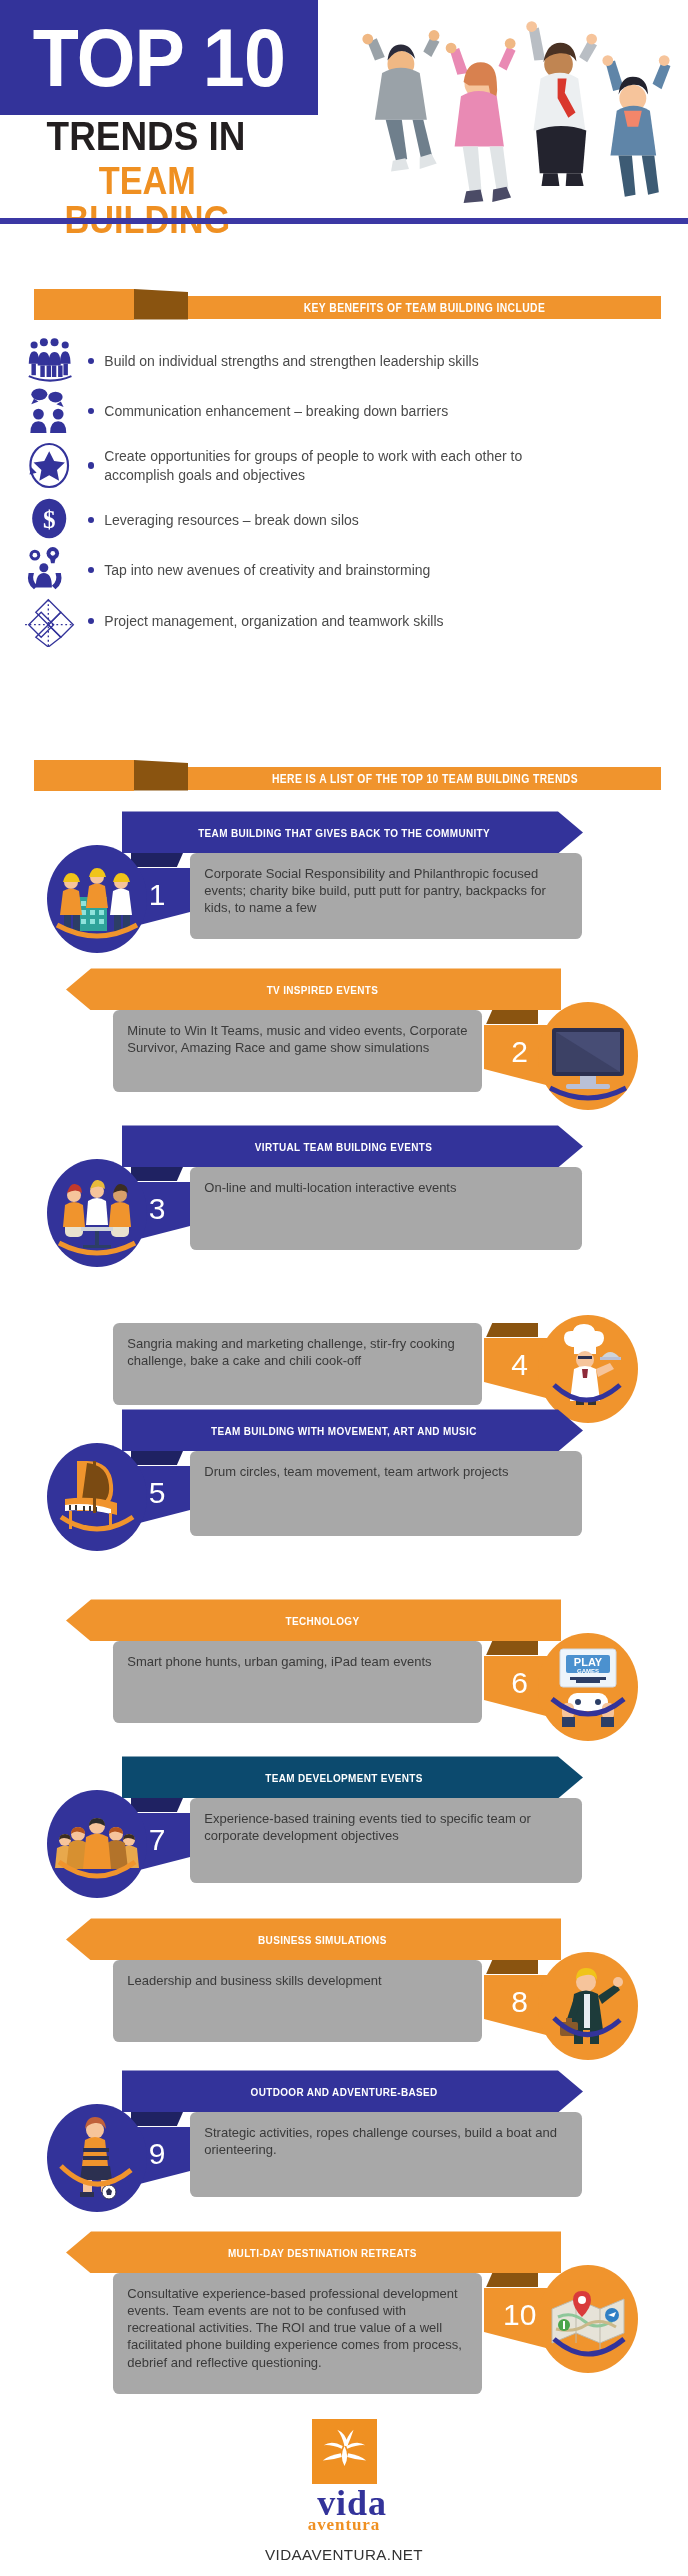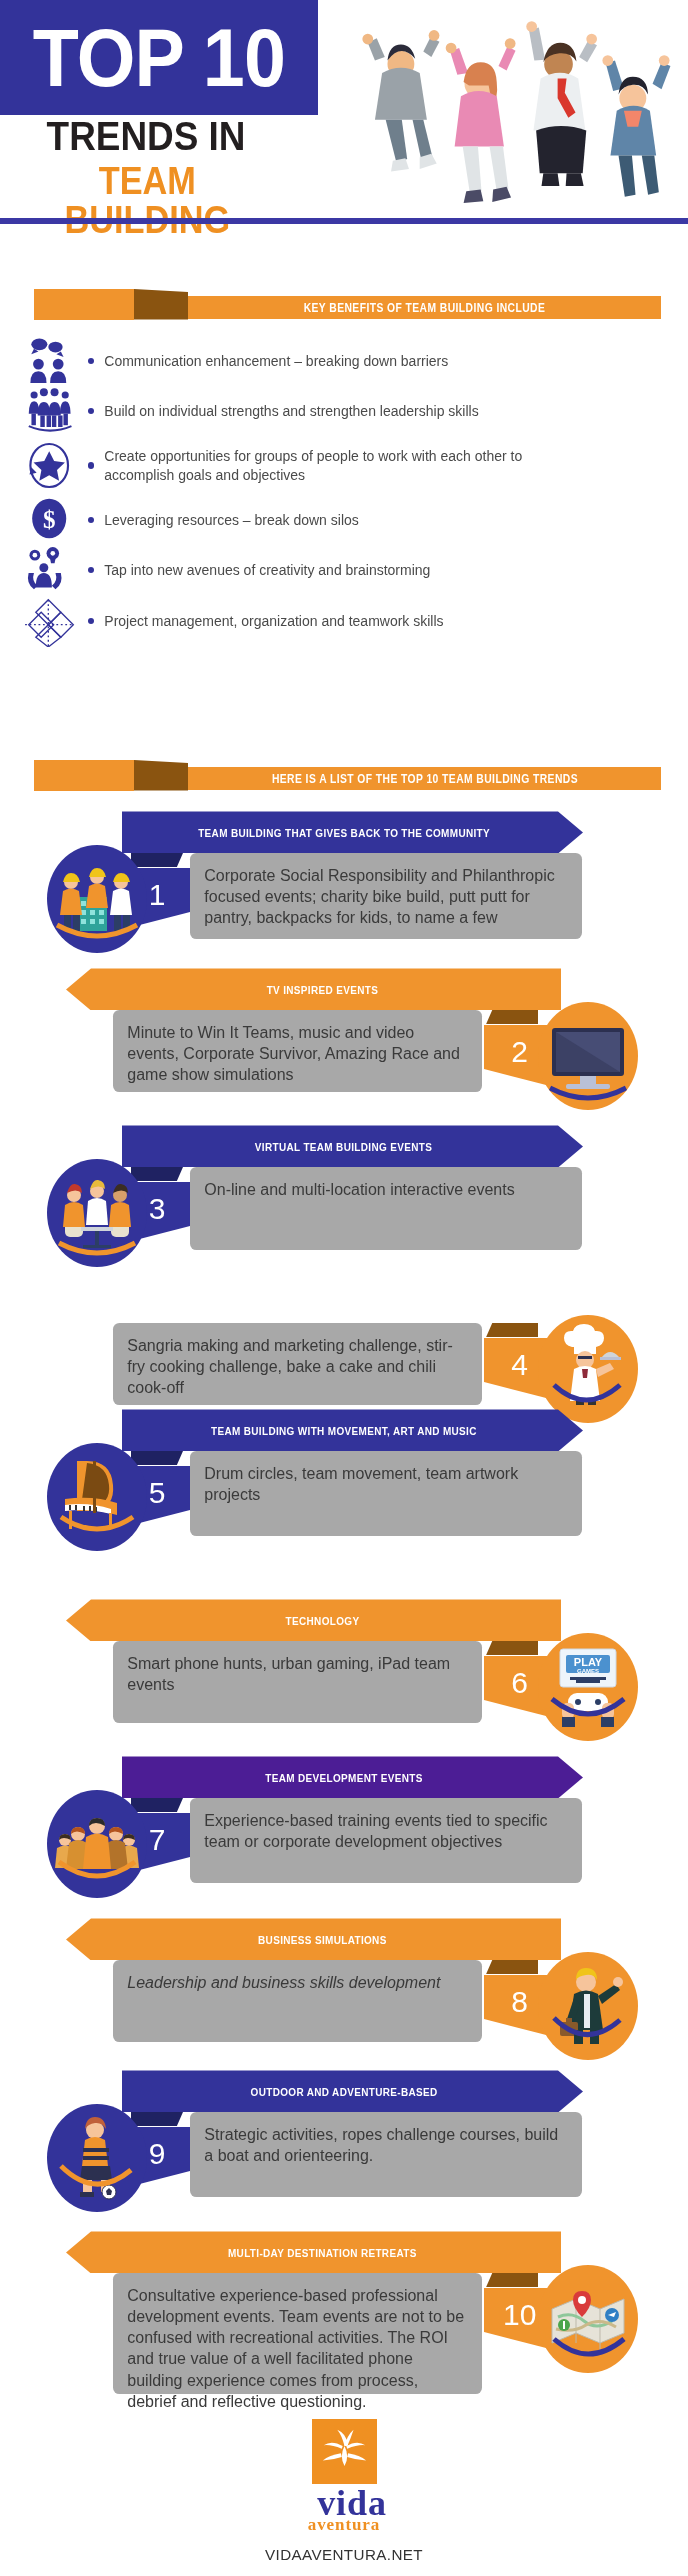--- a/index.html
+++ b/index.html
@@ -88,21 +88,21 @@
   }
   .t-arrow span {
     color:#ffffff; font-size:11.6px; font-weight:bold; letter-spacing:0.4px;
     transform: scaleX(0.86); transform-origin:center; white-space:nowrap;
   }
   .t-arrow.right span { padding-right:20px; }
   .t-arrow.left span { padding-left:20px; }
 
   .t-desc {
     position:absolute; background:#a8a8a8; border-radius:6.3px;
-    color:#3a3a3a; font-size:16px; line-height:1.33;
+    color:#3a3a3a; font-size:13px; line-height:1.33;
     padding:11.6px 13.4px 11.6px 14.3px;
   }
   .t-numbox {
     position:absolute; display:flex; align-items:center; justify-content:center;
     color:#ffffff; font-size:30px; font-weight:normal;
   }
   .t-numfold { position:absolute; }
   .t-circle {
     position:absolute; border-radius:50%;
     overflow:hidden;
@@ -193,37 +193,20 @@
   <div class="banner-wrap">
     <div class="banner-tail"></div>
     <div class="banner-fold"></div>
     <div class="banner-main">
       <span>KEY BENEFITS OF TEAM BUILDING INCLUDE</span>
     </div>
   </div>
 </div>
 
 <div class="benefits" style="top:336px;">
-
-  <div class="benefit-row" style="height:50px;">
-    <div class="benefit-icon">
-      <svg width="52" height="47" viewBox="0 0 58 52" xmlns="http://www.w3.org/2000/svg" aria-hidden="true">
-        <ellipse cx="16" cy="8" rx="9" ry="6.5" fill="#33339a"></ellipse>
-          <path d="M10 13 l-3 6 l8 -3z" fill="#33339a"></path>
-        <ellipse cx="34" cy="11" rx="8" ry="6" fill="#33339a"></ellipse>
-          <path d="M40 16 l3 6 l-8 -3z" fill="#33339a"></path>
-        <circle cx="15" cy="30" r="6" fill="#33339a"></circle>
-          <path d="M6 51 q0 -13 9 -13 q9 0 9 13z" fill="#33339a"></path>
-        <circle cx="37" cy="30" r="6" fill="#33339a"></circle>
-          <path d="M28 51 q0 -13 9 -13 q9 0 9 13z" fill="#33339a"></path>
-      </svg>
-    </div>
-    <div class="benefit-bullet"></div>
-    <div class="benefit-text">Communication enhancement – breaking down barriers</div>
-  </div>
 
   <div class="benefit-row" style="height:50px;">
     <div class="benefit-icon">
       <svg width="52" height="48" viewBox="0 0 58 54" xmlns="http://www.w3.org/2000/svg" aria-hidden="true">
         <g fill="#33339a">
           <circle cx="10" cy="9" r="4"></circle>
             <path d="M4 30 q0 -14 6 -14 q6 0 6 14z"></path>
           <circle cx="21" cy="6" r="4.5"></circle>
             <path d="M14 32 q0 -15 7 -15 q7 0 7 15z"></path>
           <circle cx="33" cy="6" r="4.5"></circle>
@@ -237,20 +220,37 @@
           <rect x="37" y="32" width="5" height="13"></rect>
             <rect x="43" y="30" width="5" height="13"></rect>
         </g>
         <path d="M4 44 q24 10 48 0" stroke="#33339a" stroke-width="2.4" fill="none"></path>
       </svg>
     </div>
     <div class="benefit-bullet"></div>
     <div class="benefit-text">Build on individual strengths and strengthen leadership skills</div>
   </div>
 
+  <div class="benefit-row" style="height:50px;">
+    <div class="benefit-icon">
+      <svg width="52" height="47" viewBox="0 0 58 52" xmlns="http://www.w3.org/2000/svg" aria-hidden="true">
+        <ellipse cx="16" cy="8" rx="9" ry="6.5" fill="#33339a"></ellipse>
+          <path d="M10 13 l-3 6 l8 -3z" fill="#33339a"></path>
+        <ellipse cx="34" cy="11" rx="8" ry="6" fill="#33339a"></ellipse>
+          <path d="M40 16 l3 6 l-8 -3z" fill="#33339a"></path>
+        <circle cx="15" cy="30" r="6" fill="#33339a"></circle>
+          <path d="M6 51 q0 -13 9 -13 q9 0 9 13z" fill="#33339a"></path>
+        <circle cx="37" cy="30" r="6" fill="#33339a"></circle>
+          <path d="M28 51 q0 -13 9 -13 q9 0 9 13z" fill="#33339a"></path>
+      </svg>
+    </div>
+    <div class="benefit-bullet"></div>
+    <div class="benefit-text">Communication enhancement – breaking down barriers</div>
+  </div>
+
   <div class="benefit-row" style="height:59px;">
     <div class="benefit-icon">
       <svg width="52" height="47" viewBox="0 0 58 52" xmlns="http://www.w3.org/2000/svg" aria-hidden="true">
         <ellipse cx="27" cy="26" rx="21" ry="24" fill="none" stroke="#33339a" stroke-width="2.4"></ellipse>
         <path d="M27 10 l5.5 11 12 1.6 -8.8 8.3 2.3 12 -11 -5.9 -11 5.9 2.3 -12 -8.8 -8.3 12 -1.6z" fill="#33339a"></path>
         <path d="M7 28 l-2 8 l8 -2z" fill="#33339a"></path>
       </svg>
     </div>
     <div class="benefit-bullet"></div>
     <div class="benefit-text">Create opportunities for groups of people to work with each other to accomplish goals and objectives</div>
@@ -480,21 +480,21 @@
     <circle cx="40" cy="65" r="3" fill="#2c3e66"></circle>
           <circle cx="60" cy="65" r="3" fill="#2c3e66"></circle>
     <rect x="24" y="66" width="12" height="16" rx="5" fill="#f6c49b"></rect>
     <rect x="64" y="66" width="12" height="16" rx="5" fill="#f6c49b"></rect>
     <rect x="24" y="80" width="13" height="10" fill="#2c3e66"></rect>
           <rect x="63" y="80" width="13" height="10" fill="#2c3e66"></rect>
     <path d="M14 62 q36 30 72 0" stroke="#33339a" stroke-width="5" fill="none"></path>
         </svg></div>
     </div>
     <div class="trend" style="position: absolute; top: 945px; left: 0px; width: 688px; height: 139px;">
-      <div class="t-arrow right" style="left: 122px; top: 5.4px; width: 461px; background: #4c1d95;">
+      <div class="t-arrow right" style="left: 122px; top: 5.4px; width: 461px; background: #0c4a6e;">
         <span>TEAM DEVELOPMENT EVENTS</span>
       </div>
       <div class="t-desc" style="left: 190px; top: 47px; width: 392px; height: 85px; background: rgb(168, 168, 168);">Experience-based training events tied to specific team or corporate development objectives</div>
       <div class="t-numfold" style="left: 131px; top: 47px; width: 52px; height: 14.3px; background: rgb(31, 34, 98); clip-path: polygon(0px 0px, 100% 0px, 88% 100%, 0px 100%);"></div>
       <div class="t-numbox" style="left: 124px; top: 62px; width: 66px; height: 61px; background: rgb(51, 51, 154); clip-path: polygon(0px 0px, 100% 0px, 100% 72%, 0px 100%);">
         <span style="display: block; padding-bottom: 7.2px; padding-left: 0px;">7</span>
       </div>
       <div class="t-circle" style="left: 47px; top: 39px; width: 100px; height: 108px; background: rgb(51, 51, 154);"><svg width="100" height="108" viewBox="0 0 100 100">
     <g>
             <circle cx="18" cy="46" r="6" fill="#f6c49b"></circle>
@@ -521,21 +521,21 @@
             <path d="M50 24 q-8 0 -8 8 q6 -6 16 0 q0 -8 -8 -8z" fill="#2b2b2b"></path>
             <path d="M39 43 q11 -7 22 0 l3 32 l-28 0z" fill="#f0942d"></path>
           </g>
     <path d="M12 68 q38 28 76 0" stroke="#f0942d" stroke-width="5" fill="none"></path>
         </svg></div>
     </div>
     <div class="trend" style="position: absolute; top: 1107px; left: 0px; width: 688px; height: 136px;">
       <div class="t-arrow left" style="left: 66px; top: 5.4px; width: 495px; background: rgb(240, 148, 45);">
         <span>BUSINESS SIMULATIONS</span>
       </div>
-      <div class="t-desc" style="left: 113px; top: 47px; width: 369px; height: 82px; background: rgb(168, 168, 168); font-style: italic;">Leadership and business skills development</div>
+      <div class="t-desc" style="left: 113px; top: 47px; width: 369px; height: 82px; background: rgb(168, 168, 168);">Leadership and business skills development</div>
       <div class="t-numfold" style="left: 486px; top: 47px; width: 52px; height: 14.3px; background: rgb(138, 84, 16); clip-path: polygon(12% 0px, 100% 0px, 100% 100%, 0px 100%);"></div>
       <div class="t-numbox" style="left: 484px; top: 62px; width: 66px; height: 61px; background: rgb(240, 148, 45); clip-path: polygon(0px 0px, 100% 0px, 100% 100%, 0px 72%);">
         <span style="display: block; padding-bottom: 7.2px; padding-left: 5.4px;">8</span>
       </div>
       <div class="t-circle" style="left: 538px; top: 39px; width: 100px; height: 108px; background: rgb(240, 148, 45);"><svg width="100" height="108" viewBox="0 0 100 100">
     <circle cx="48" cy="26" r="10" fill="#f6c49b"></circle>
     <path d="M38 24 q0 -12 10 -12 q11 0 11 12 q-3 -6 -11 -5 q-8 1 -10 5z" fill="#f0c419"></path>
     <path d="M36 38 q12 -7 24 0 l5 36 l-34 0z" fill="#1d3b3a"></path>
     <path d="M46 38 l6 0 l0 34 l-6 0z" fill="#e8eef2"></path>
     <path d="M60 40 l18 -12 l4 6 l-18 14z" fill="#1d3b3a"></path>

